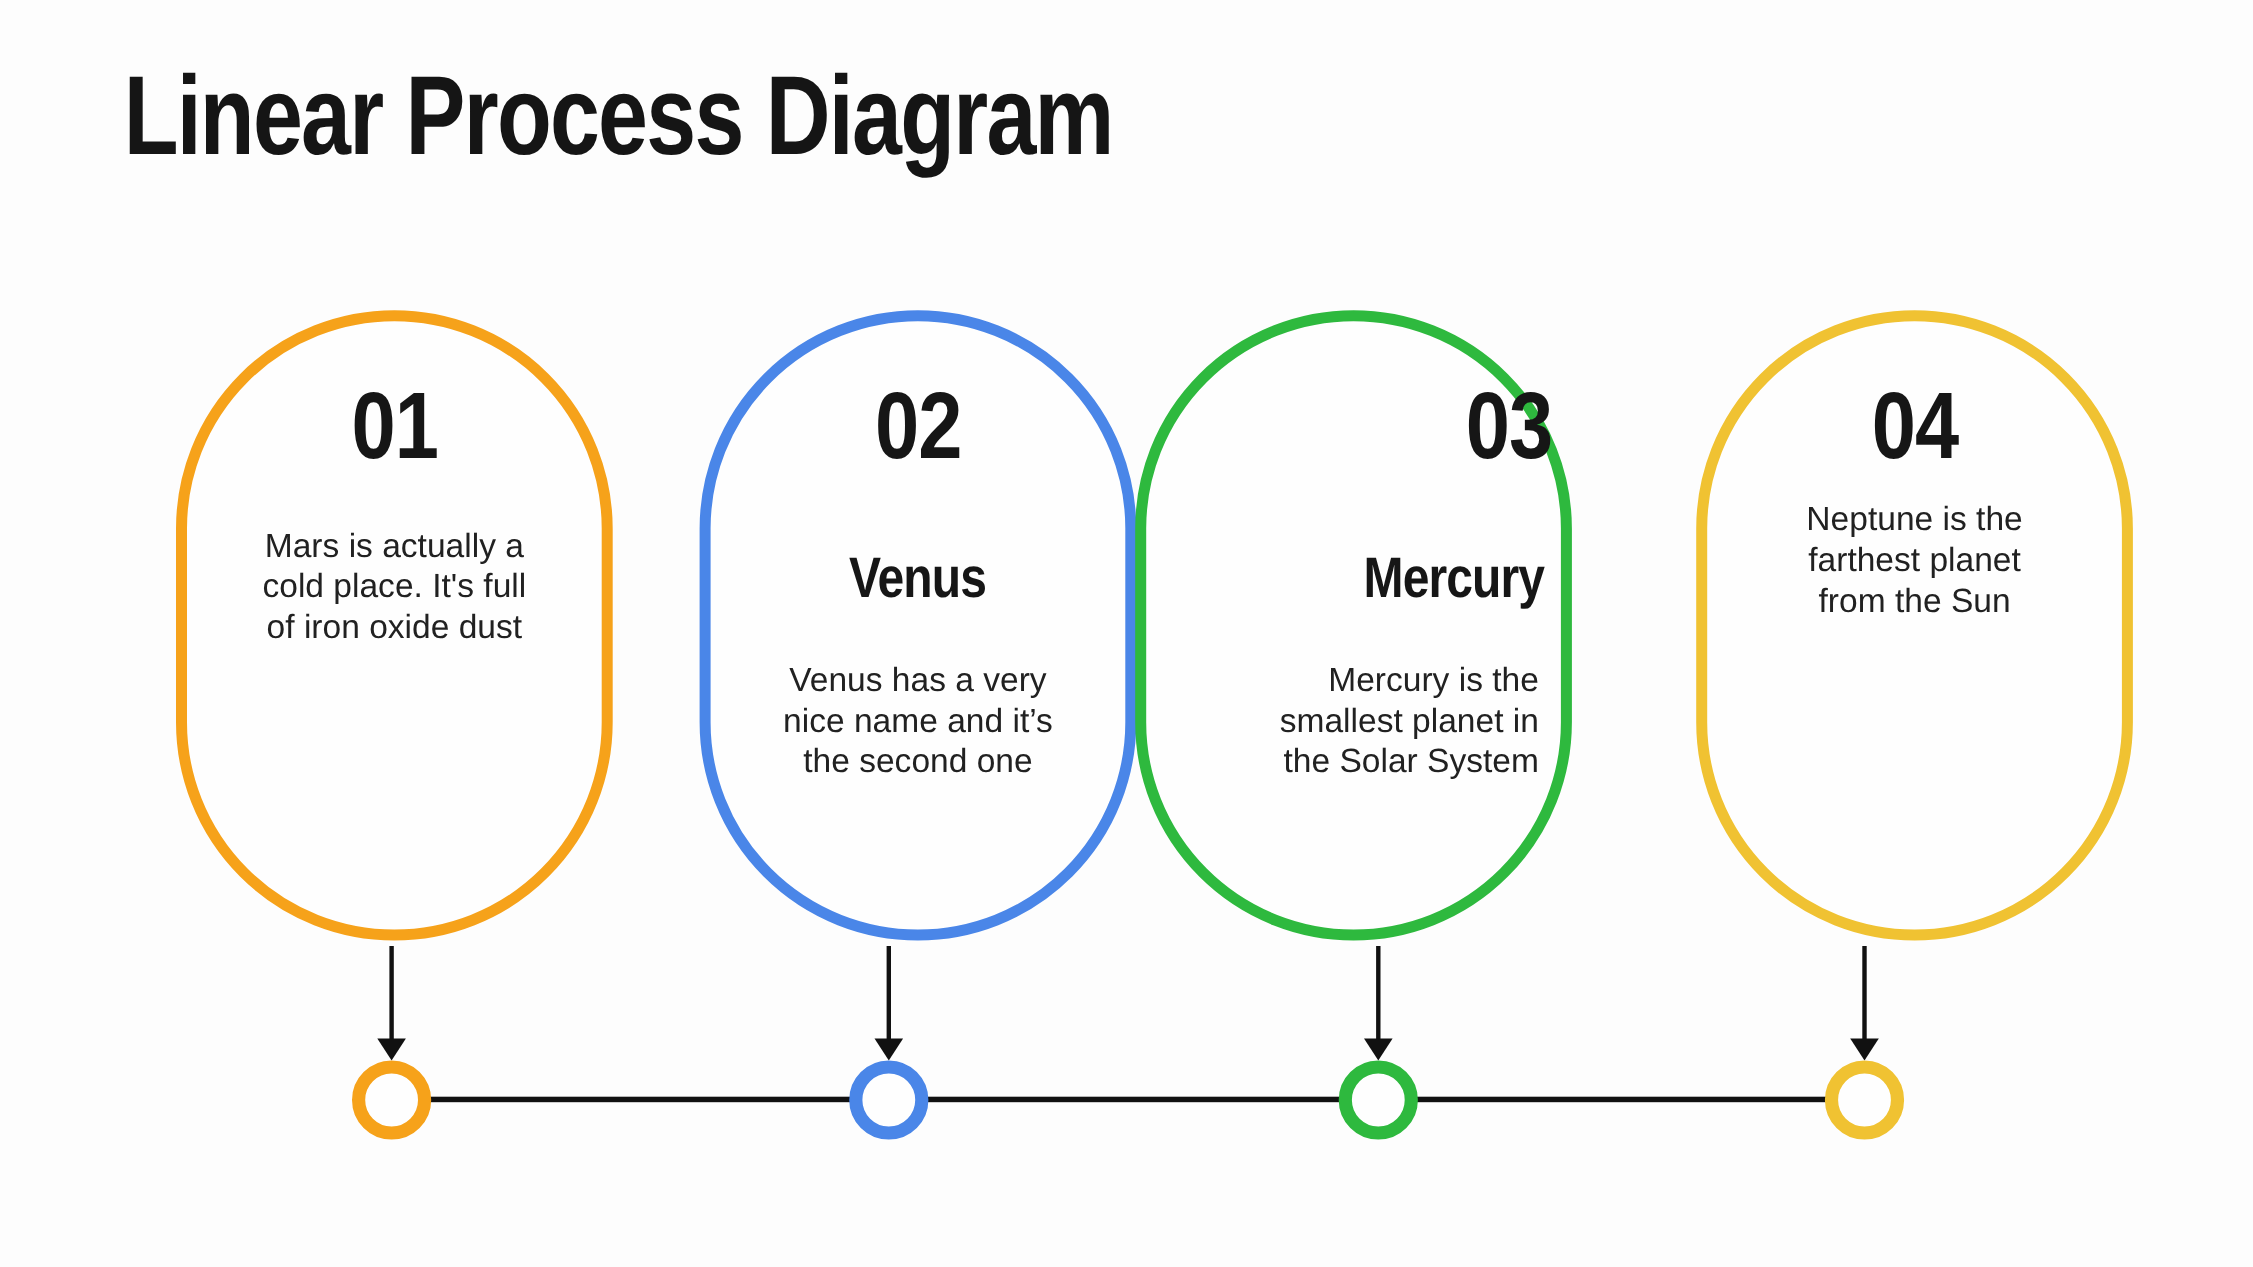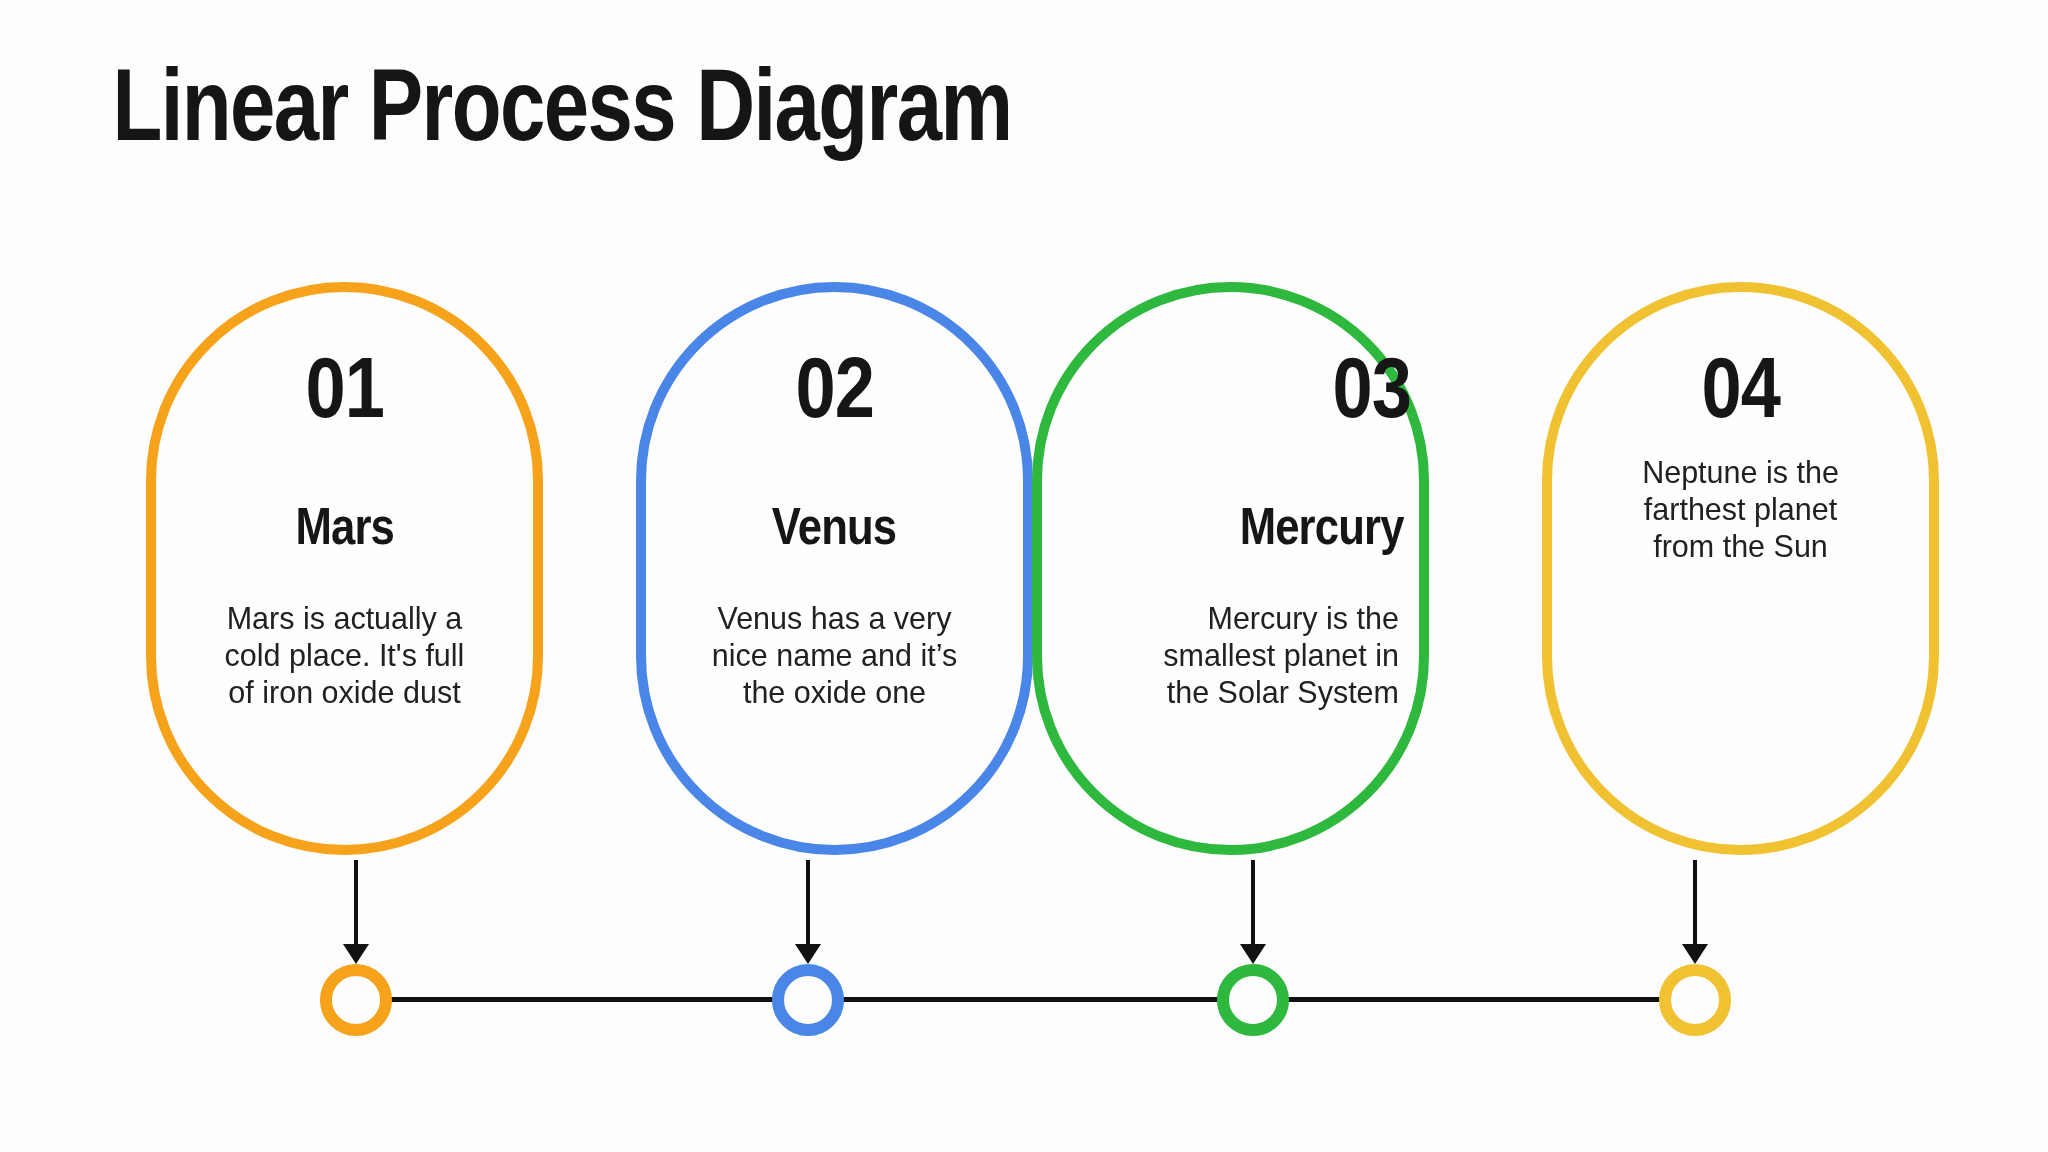--- a/index.html
+++ b/index.html
@@ -38,21 +38,21 @@
     position: absolute;
     top: 282px;
     width: 397px;
     height: 573px;
     box-sizing: border-box;
     border: 10px solid #000;
     border-radius: 199px;
     background: #fefefe;
     text-align: center;
   }
-  .card-1 { left: 146px; }
+  .card-1 { left: 160px; }
   .card-2 { left: 636px; }
   .card-3 { left: 1032px; text-align: right; }
   .card-4 { left: 1542px; }
 
   .step-number {
     margin-top: 52px;
     font-size: 86px;
     font-weight: 700;
     line-height: 1;
     color: #161616;
@@ -135,38 +135,35 @@
 <div class="canvas">
 
   <div class="title-wrap">
     <span class="title">Linear Process Diagram</span>
   </div>
 
   <div class="card card-1" style="border-color: rgb(246, 162, 26);">
     <div class="step-number">
       <span>01</span>
     </div>
-    <div class="step-name">
-      <span>Mars</span>
-    </div>
     <div class="step-desc">Mars is actually a
 cold place. It's full
 of iron oxide dust</div>
   </div>
 
   <div class="card card-2" style="border-color: rgb(74, 134, 232);">
     <div class="step-number">
       <span>02</span>
     </div>
     <div class="step-name">
       <span>Venus</span>
     </div>
     <div class="step-desc">Venus has a very
 nice name and it’s
-the oxide one</div>
+the second one</div>
   </div>
 
   <div class="card card-3" style="border-color: rgb(46, 185, 62);">
     <div class="step-number">
       <span>03</span>
     </div>
     <div class="step-name">
       <span>Mercury</span>
     </div>
     <div class="step-desc">Mercury is the

